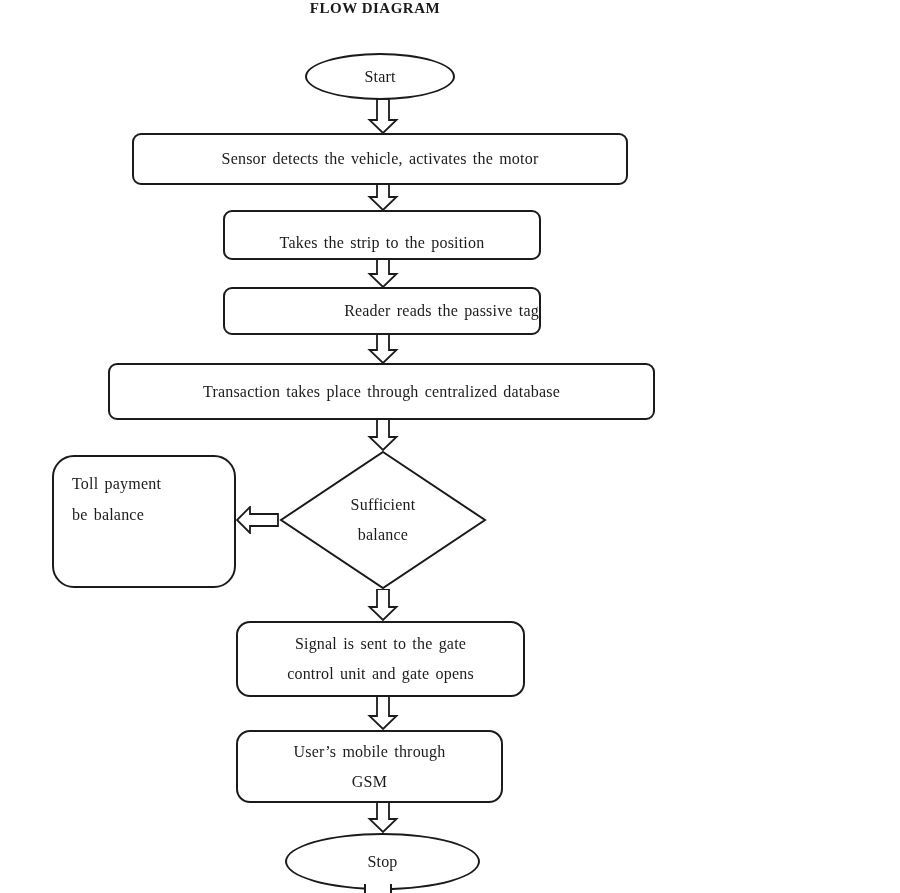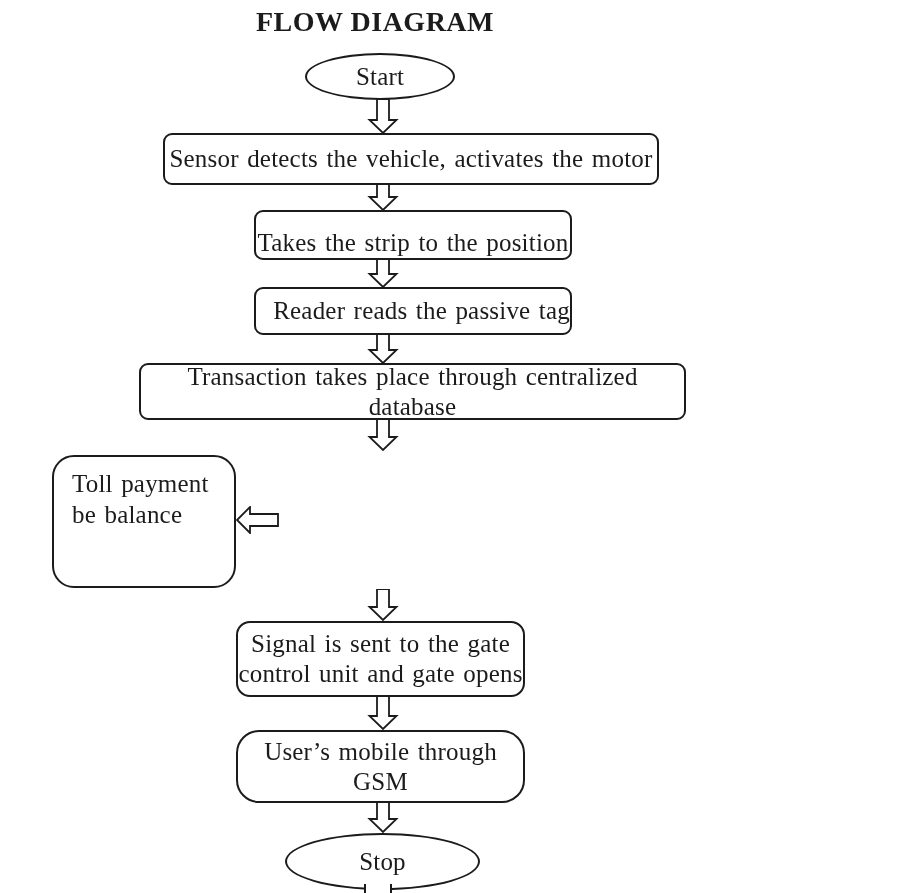--- a/index.html
+++ b/index.html
@@ -8,62 +8,62 @@
     position: relative;
     width: 900px;
     height: 893px;
     background: #ffffff;
     font-family: "Liberation Serif", "DejaVu Serif", serif;
     color: #1b1b1b;
     overflow: hidden;
   }
   .title {
     position: absolute;
-    left: 0; top: 6px; width: 750px;
+    left: 0; top: 0; width: 750px;
     text-align: center;
-    font-size: 28px;
+    font-size: 15px;
     font-weight: bold;
     letter-spacing: 0.5px;
   }
   .node {
     position: absolute;
     border: 2px solid #1b1b1b;
     background: #ffffff;
     display: flex;
     flex-direction: column;
     align-items: center;
     justify-content: center;
     text-align: center;
-    font-size: 25px;
+    font-size: 16px;
     letter-spacing: 0.2px;
     word-spacing: 2px;
     line-height: 30px;
   }
   .ellipse { border-radius: 50%; }
-  .proc { border-radius: 9px; margin-left: 31px; }
+  .proc { border-radius: 9px; }
   .rounded { border-radius: 14px; }
   .node-start    { left: 305px; top: 53px;  width: 150px; height: 47px; }
   .node-sensor   { left: 132px; top: 133px; width: 496px; height: 52px; }
   .node-strip    { left: 223px; top: 210px; width: 318px; height: 50px; justify-content: flex-end; }
   .node-reader   { left: 223px; top: 287px; width: 318px; height: 48px; align-items: flex-end; }
   .node-transaction { left: 108px; top: 363px; width: 547px; height: 57px; }
   .node-decision { left: 278px; top: 450px; width: 210px; height: 140px; border: none; background: transparent; }
   .node-decision svg { position: absolute; left: 0; top: 0; }
   .decision-text { position: relative; z-index: 2; }
   .node-toll {
     left: 52px; top: 455px; width: 184px; height: 133px;
     border-radius: 22px;
     align-items: flex-start;
     justify-content: flex-start;
     text-align: left;
     padding: 11px 8px 16px 18px;
     line-height: 31px;
   }
   .node-signal { left: 236px; top: 621px; width: 289px; height: 76px; }
-  .node-gsm    { left: 236px; top: 730px; width: 289px; height: 73px; border-radius: 23px; }
+  .node-gsm    { left: 236px; top: 730px; width: 267px; height: 73px; }
   .node-stop   { left: 285px; top: 833px; width: 195px; height: 57px; }
   .arrow { position: absolute; }
   .arrow-d1 { left: 367px; top: 99px;  }
   .arrow-d2 { left: 367px; top: 184px; }
   .arrow-d3 { left: 367px; top: 259px; }
   .arrow-d4 { left: 367px; top: 334px; }
   .arrow-d5 { left: 367px; top: 419px; }
   .arrow-d6 { left: 367px; top: 589px; }
   .arrow-d7 { left: 367px; top: 696px; }
   .arrow-d8 { left: 367px; top: 802px; }
@@ -116,20 +116,27 @@
     </svg>
 
   <div class="node proc node-transaction">
     <span>Transaction takes place through centralized database</span>
   </div>
 
   <svg class="arrow arrow-d5" width="32" height="32">
       <polygon points="10,0 22,0 22,18 29.5,18 16,31 2.5,18 10,18" fill="#ffffff" stroke="#1b1b1b" stroke-width="1.8"></polygon>
     </svg>
 
+  <div class="node node-decision">
+    <svg width="210" height="140">
+      <polygon points="105,2 207,70 105,138 3,70" fill="#ffffff" stroke="#1b1b1b" stroke-width="2"></polygon>
+    </svg>
+    <span class="decision-text">Sufficient</span>
+    <span class="decision-text">balance</span>
+  </div>
 
   <svg class="arrow arrow-left" width="43" height="28">
       <polygon points="42,8 14,8 14,1 1,14 14,27 14,20 42,20" fill="#ffffff" stroke="#1b1b1b" stroke-width="1.8"></polygon>
     </svg>
 
   <div class="node node-toll">
     <span>Toll payment</span>
     <span>be balance</span>
   </div>
 

